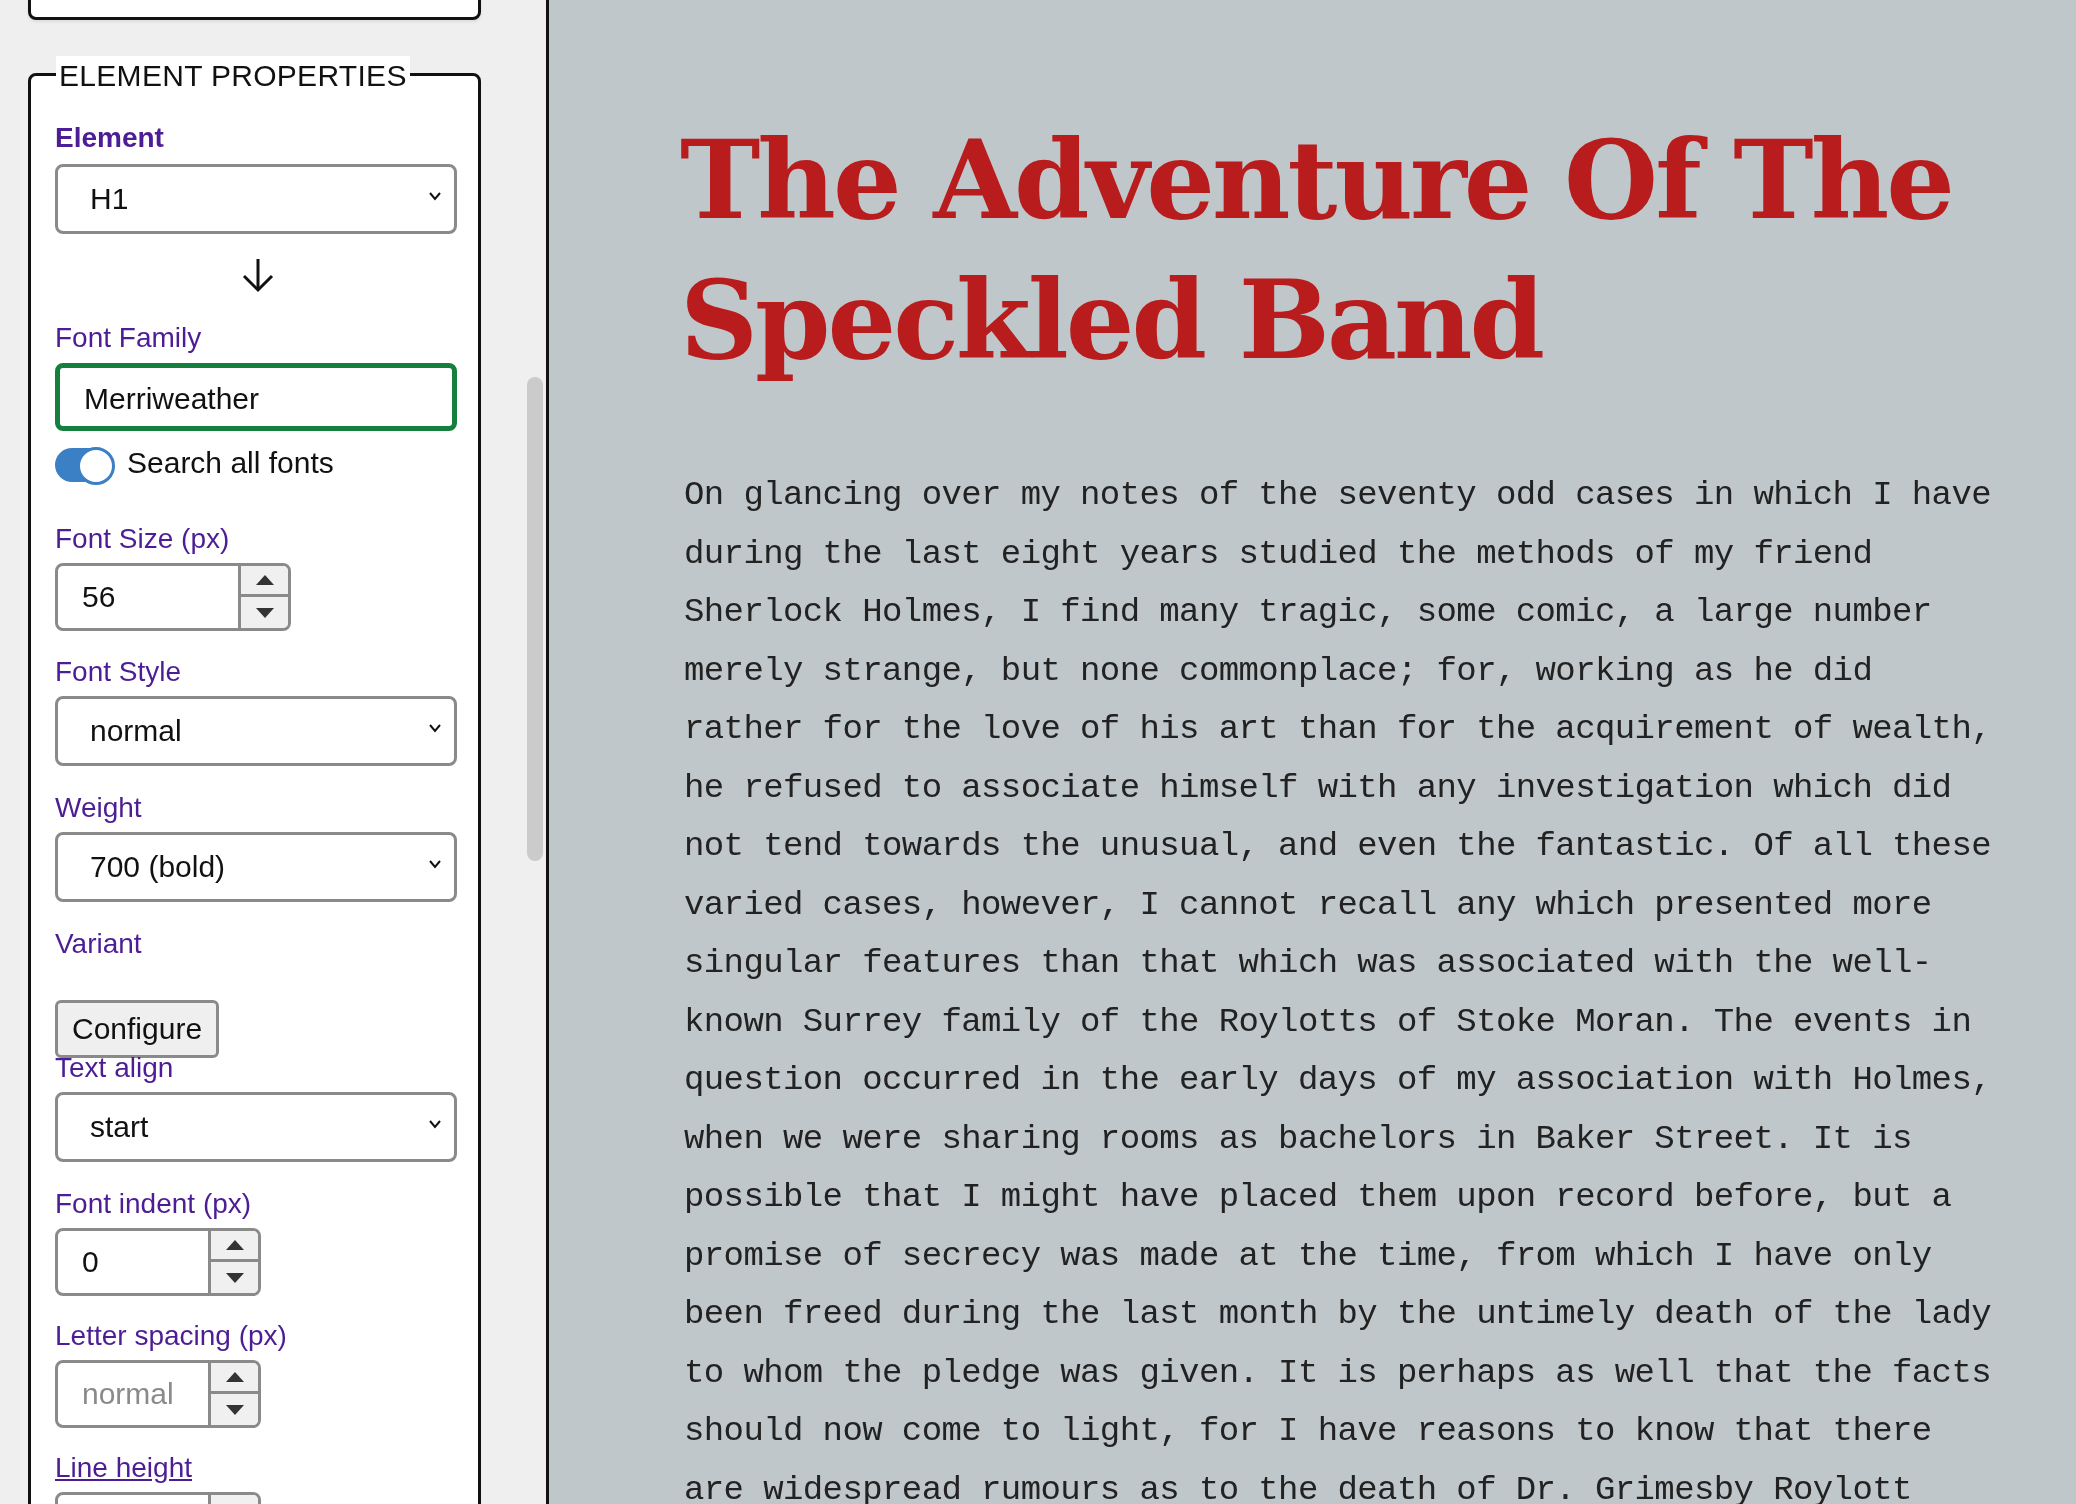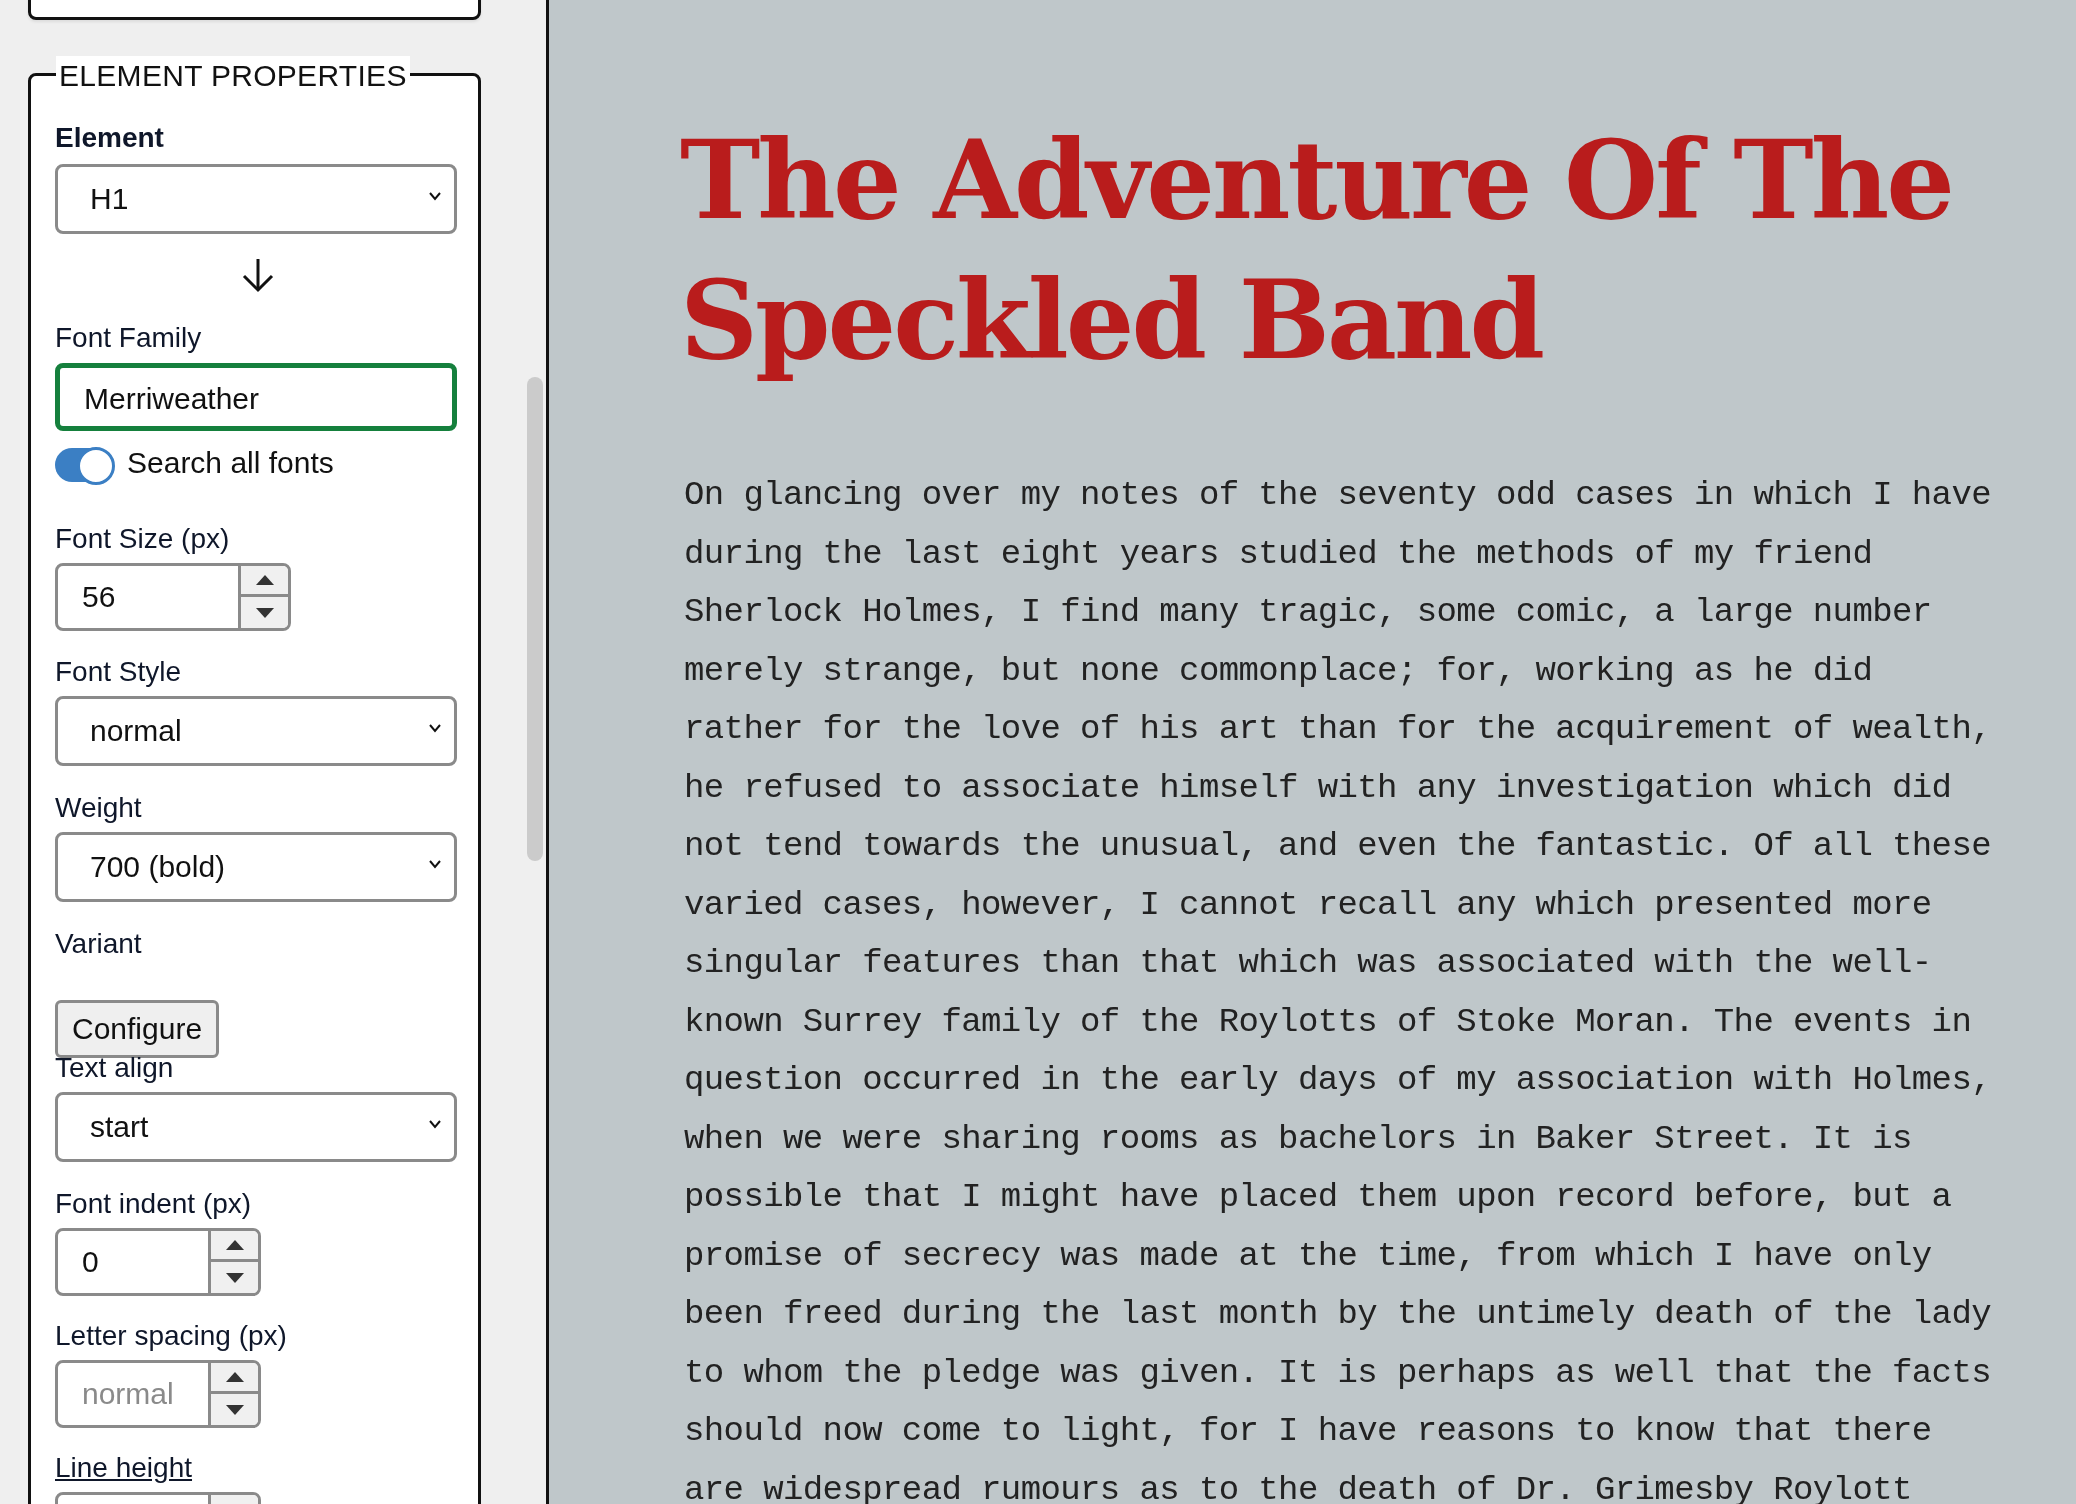--- a/index.html
+++ b/index.html
@@ -20,21 +20,21 @@
   }
   .fieldset {
     position:absolute; left:28px; top:73px; width:453px; height:1460px;
     background:#fff; border:3px solid #111; border-radius:8px; box-sizing:border-box;
   }
   .legend {
     position:absolute; left:25px; top:-20px; background:#fff; padding:0 3px;
     font-size:30px; letter-spacing:0.3px; color:#111; line-height:40px;
   }
   .label {
-    position:absolute; left:24px; font-size:28px; color:#0f172a;
+    position:absolute; left:24px; font-size:28px; color:#4c1d95;
   }
   .label.bold { font-weight:bold; }
   .select {
     position:absolute; left:24px; width:402px; height:70px; box-sizing:border-box;
     border:3px solid #8a8a8a; border-radius:8px; background:#fff;
     font-size:30px; line-height:64px; padding-left:32px; color:#111;
   }
   .select .chev {
     position:absolute; right:12px; top:22px; width:14px; height:14px;
   }

